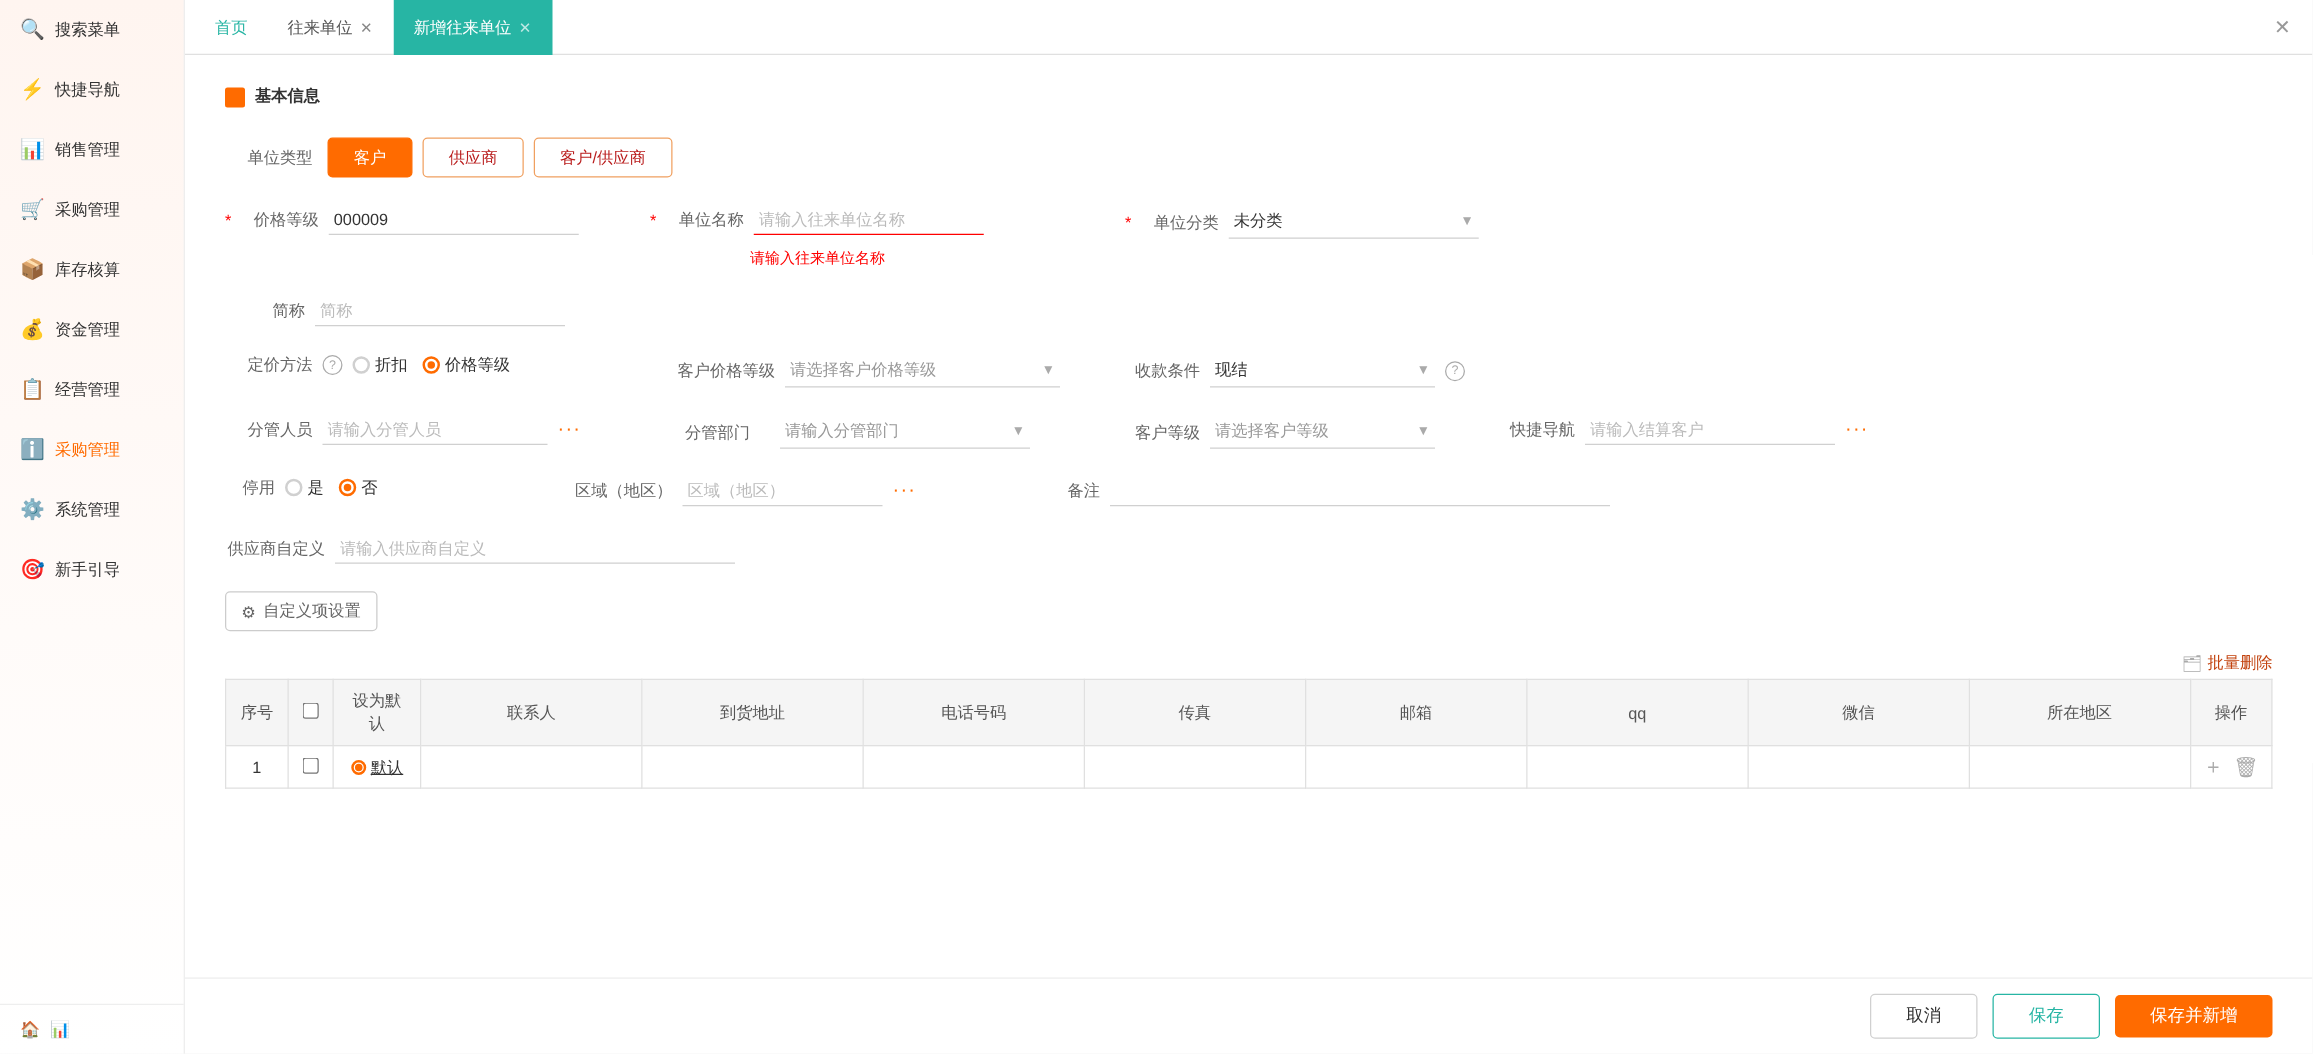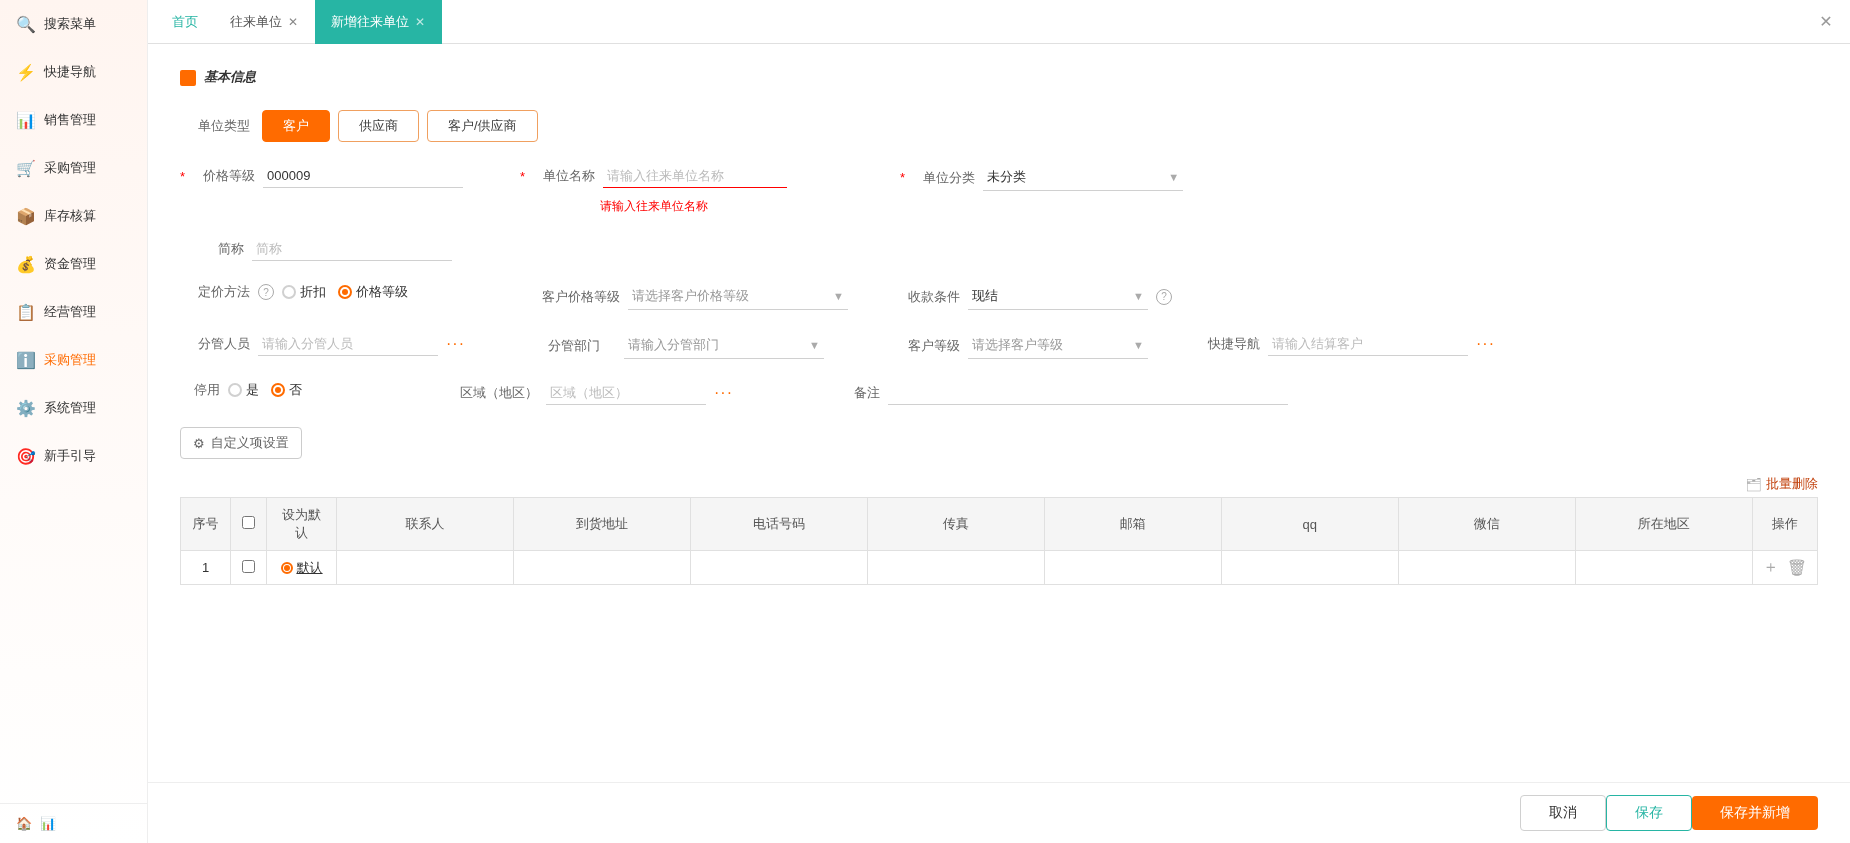--- a/index.html
+++ b/index.html
@@ -112,21 +112,20 @@
 
     
     .section-title {
       display: flex;
       align-items: flex-end;
       gap: 8px;
       font-size: 15px;
       font-weight: bold;
       color: #333;
       margin-bottom: 24px;
-      font-style: italic;
     }
     .section-icon {
       width: 16px;
       height: 16px;
       background: #ff6b00;
       display: inline-block;
       border-radius: 2px;
     }
 
     
@@ -188,21 +187,21 @@
     .unit-type-group {
       display: flex;
       gap: 8px;
     }
     .unit-btn {
       padding: 6px 20px;
       border: 1px solid #f0a060;
       border-radius: 4px;
       cursor: pointer;
       font-size: 13px;
-      color: #404040;
+      color: #b91c1c;
       background: #fff;
     }
     .unit-btn.active {
       background: #ff6b00;
       color: #fff;
       border-color: #ff6b00;
     }
 
     
     .radio-group {
@@ -316,20 +315,21 @@
       align-items: center;
       justify-content: flex-end;
       gap: 4px;
     }
 
     
     .bottom-bar {
       display: flex;
       align-items: center;
       justify-content: flex-end;
+      gap: 12px;
       padding: 12px 32px;
       background: #fff;
       border-top: 1px solid #eee;
       flex-shrink: 0;
     }
     .btn-cancel {
       padding: 8px 28px;
       border: 1px solid #d0d0d0;
       border-radius: 4px;
       cursor: pointer;
@@ -578,20 +578,26 @@
         <input class="form-input" type="text" placeholder="区域（地区）" style="max-width: 160px;">
         <span class="ellipsis-btn">···</span>
       </div>
 
       <div class="form-field" style="flex: 1;">
         <span class="form-label" style="min-width:40px;">备注</span>
         <input class="form-input" type="text" style="max-width: 400px;">
       </div>
     </div>
 
+    <div class="form-row">
+      <div class="form-field">
+        <span class="form-label" style="min-width:80px;">供应商自定义</span>
+        <input class="form-input" type="text" placeholder="请输入供应商自定义" style="max-width: 320px;">
+      </div>
+    </div>
 
     <button class="custom-btn">
       <span>⚙</span>
       <span>自定义项设置</span>
     </button>
 
     <div class="batch-delete">
       <span>🗂</span>
       <span style="cursor:pointer; color:#c2410c;">批量删除</span>
     </div>

